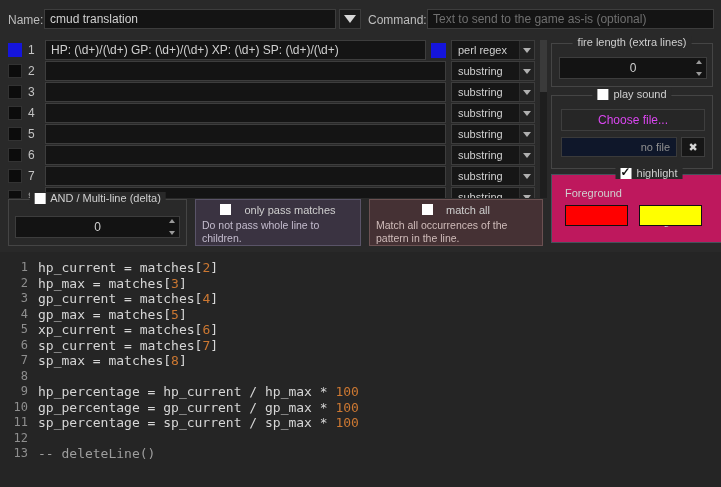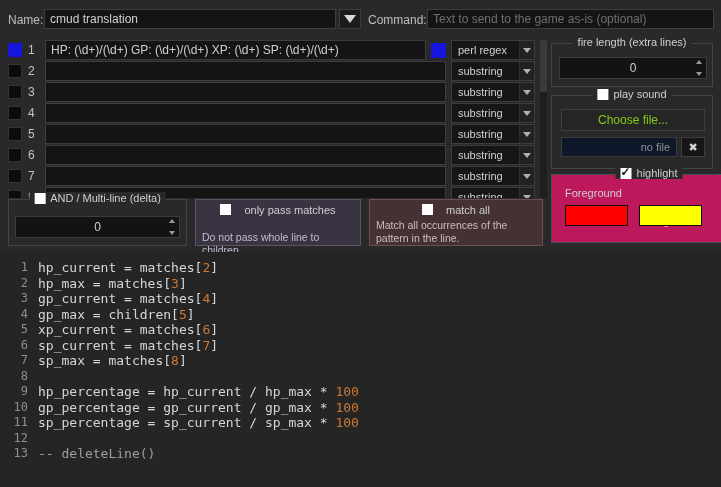--- a/index.html
+++ b/index.html
@@ -79,31 +79,31 @@
   .prow .select { margin-left:5px; margin-right:13px; flex:0 0 auto; cursor:pointer; }
   #pattern-scrollbar { position:absolute; right:1px; top:0; width:7px; height:100%; background:#1e1e1e; }
   #pattern-scrollbar .thumb { position:absolute; top:0; left:0; width:100%; height:52px; background:#3a3a3a; }
 
   
   #g-multiline { left:8px; top:199px; width:179px; height:47px; background:#292929; }
   #g-onlypass  { left:195px; top:199px; width:166px; height:47px; background:#3a3341; border-color:#5a5468; }
   #g-matchall  { left:369px; top:199px; width:174px; height:47px; background:#453134; border-color:#6b5152; }
   .inbox-label { display:flex; align-items:center; justify-content:center; gap:13px; height:15px; margin-top:2px; font-size:11px; }
   .inbox-desc { font-size:10.5px; line-height:13px; padding:2px 6px 0 6px; }
-  #g-onlypass .inbox-desc { color:#c3bbcd;margin-top:12px; }
+  #g-onlypass .inbox-desc { color:#c3bbcd; }
   #g-matchall .inbox-desc { color:#d0bcba; }
 
   
   #g-fire { left:551px; top:43px; width:162px; height:44px; }
   #g-sound { left:551px; top:95px; width:162px; height:74px; }
   #g-highlight { left:551px; top:174px; width:196px; height:69px; background:#be185d; border-color:#44525b; }
 
   #choose-file-btn {
     position:absolute; left:9px; top:13px; width:144px; height:22px;
-    background:#262626; border:1px solid #3e3e3e; color:#84cc16;
+    background:#262626; border:1px solid #3e3e3e; color:#d946ef;
     font-size:12px; display:flex; align-items:center; justify-content:center; cursor:pointer;
   }
   #no-file-field {
     position:absolute; left:9px; top:41px; width:116px; height:20px;
     background:#0f172a; border:1px solid #3a3a3a; color:#909090; font-size:11px;
     display:flex; align-items:center; justify-content:flex-end; padding-right:6px;
   }
   #clear-file-btn {
     position:absolute; left:129px; top:41px; width:24px; height:20px;
     background:#161616; border:1px solid #3e3e3e; color:#d5d5d5; font-size:11px;
@@ -308,21 +308,21 @@
     <div class="cline">
     <span class="lnum">2</span>
     <span class="ltext"><span class="tok-p">hp_max = matches[</span><span class="tok-n">3</span><span class="tok-p">]</span></span>
   </div>
     <div class="cline">
     <span class="lnum">3</span>
     <span class="ltext"><span class="tok-p">gp_current = matches[</span><span class="tok-n">4</span><span class="tok-p">]</span></span>
   </div>
     <div class="cline">
     <span class="lnum">4</span>
-    <span class="ltext"><span class="tok-p">gp_max = children[</span><span class="tok-n">5</span><span class="tok-p">]</span></span>
+    <span class="ltext"><span class="tok-p">gp_max = matches[</span><span class="tok-n">5</span><span class="tok-p">]</span></span>
   </div>
     <div class="cline">
     <span class="lnum">5</span>
     <span class="ltext"><span class="tok-p">xp_current = matches[</span><span class="tok-n">6</span><span class="tok-p">]</span></span>
   </div>
     <div class="cline">
     <span class="lnum">6</span>
     <span class="ltext"><span class="tok-p">sp_current = matches[</span><span class="tok-n">7</span><span class="tok-p">]</span></span>
   </div>
     <div class="cline">

